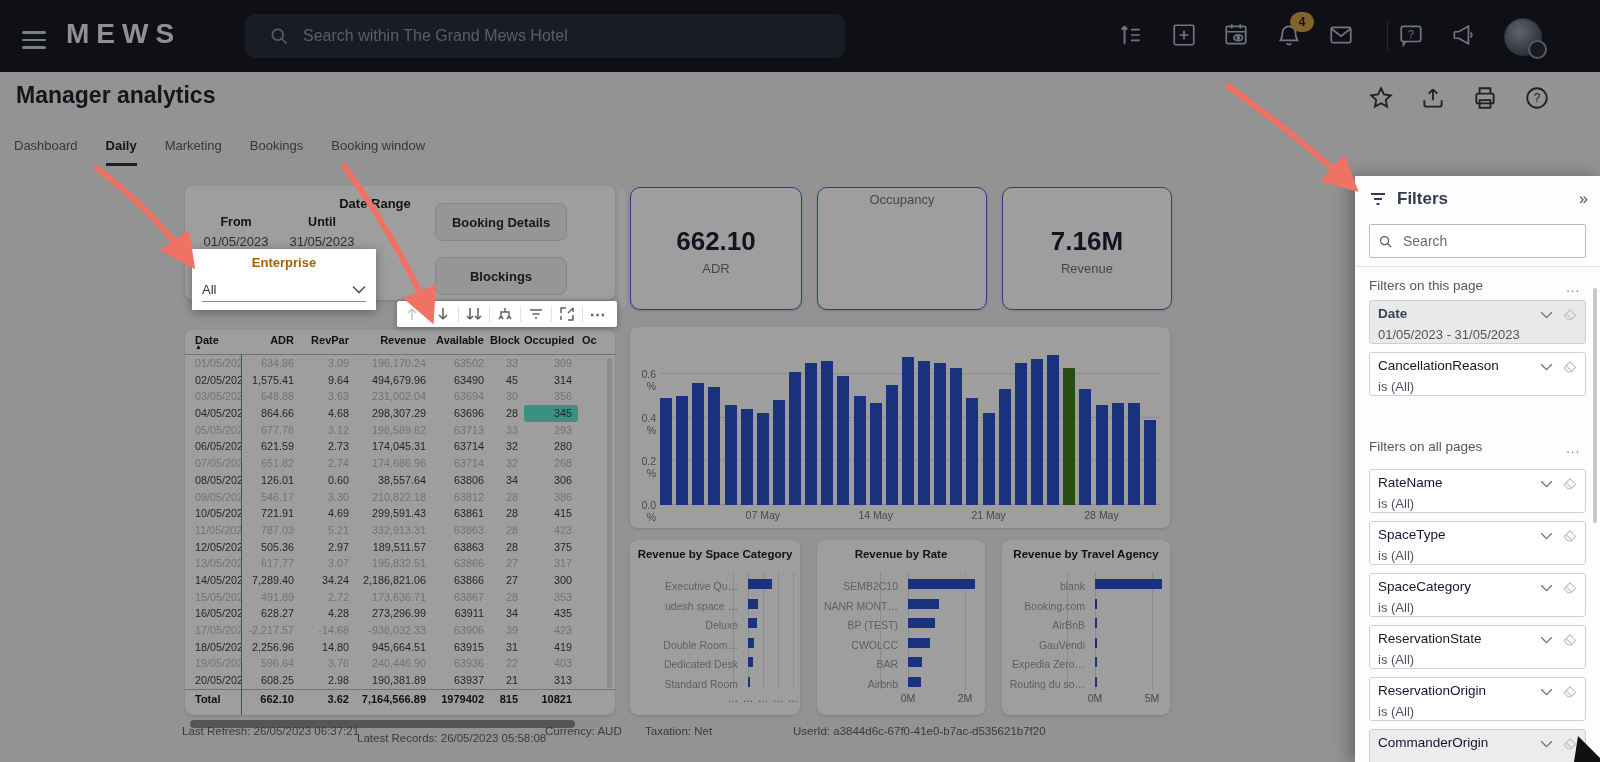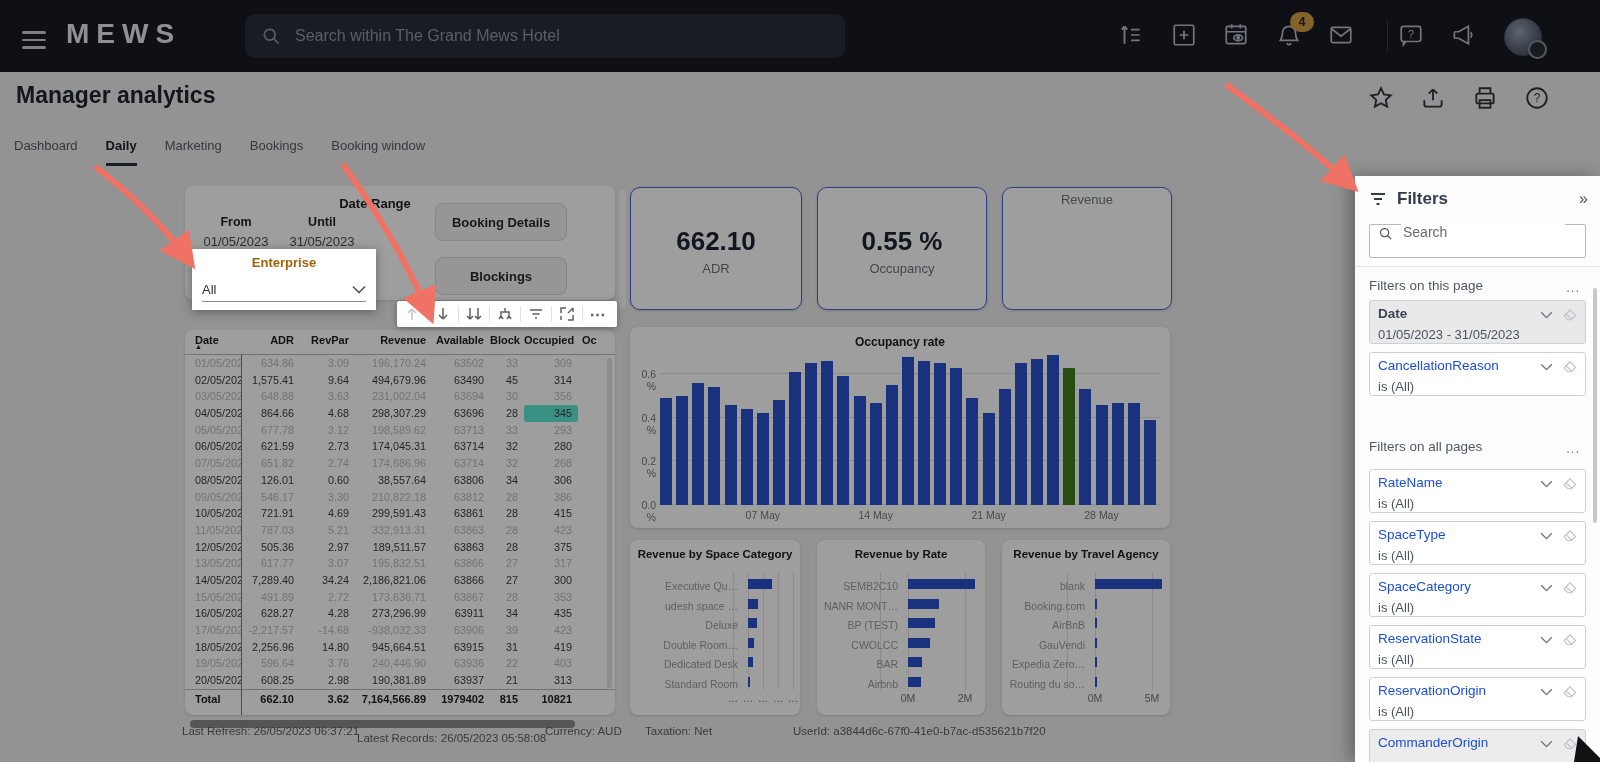--- a/index.html
+++ b/index.html
@@ -8,21 +8,21 @@
   .abs{position:absolute;}
   svg{display:block;}
 
   
   .topbar{position:absolute;left:0;top:0;width:1600px;height:72px;background:#171a24;}
   .hamburger{position:absolute;left:22px;top:26px;width:24px;height:20px;cursor:pointer;}
   .hamburger div{height:2.5px;background:#c9cdd6;margin:5px 0;border-radius:2px;}
   .logo{position:absolute;left:66px;top:18px;font-size:28px;font-weight:bold;
         letter-spacing:7px;color:#e7e9ee;}
   .searchpill{position:absolute;left:245px;top:14px;width:600px;height:44px;background:#2a2e3a;
-        border-radius:10px;display:flex;align-items:center;padding:0 16px;box-sizing:border-box;}
+        border-radius:10px;display:flex;align-items:center;padding:0 24px;box-sizing:border-box;}
   .searchpill input{background:transparent;border:none;outline:none;color:#cfd3dc;
         font-size:16px;margin-left:12px;width:520px;font-family:"Liberation Sans",sans-serif;}
   .searchpill input::placeholder{color:#9297a3;}
   .tb-icon{position:absolute;top:22px;width:28px;height:28px;color:#b9bec8;cursor:pointer;}
   .tb-divider{position:absolute;left:1387px;top:20px;width:1px;height:32px;background:#3a3f4c;}
   .badge{position:absolute;left:1290px;top:12px;min-width:20px;height:20px;border-radius:10px;
         background:#d4a043;color:#1d1d1d;font-size:12px;font-weight:bold;text-align:center;
         line-height:20px;padding:0 2px;}
   .avatar{position:absolute;left:1504px;top:18px;width:36px;height:36px;border-radius:50%;
         background:radial-gradient(circle at 40% 35%,#9aa4b5 0%,#5c6576 55%,#3a4150 100%);
@@ -117,32 +117,32 @@
   .h-scroll-thumb{position:absolute;left:0;top:0;width:385px;height:8px;background:#8a8a8a;border-radius:4px;}
   .report-vscroll{position:absolute;left:619px;top:190px;width:7px;height:118px;background:#fafafa;border-radius:4px;}
 
   
   .filters{position:absolute;left:1355px;top:176px;width:245px;height:586px;background:#fdfdfd;
         z-index:60;box-shadow:-6px 0 16px rgba(0,0,0,.3);overflow:hidden;}
   .f-head{position:absolute;left:14px;top:8px;right:14px;height:30px;display:flex;align-items:center;justify-content:flex-end;}
   .f-title{font-size:17px;font-weight:bold;color:#323c4e;margin-left:10px;flex:1;}
   .f-collapse{color:#4a5462;font-size:16px;cursor:pointer;letter-spacing:-2px;}
   .f-search{position:absolute;left:14px;top:48px;width:217px;height:29px;border:1px solid #b9b9b9;
-        border-radius:2px;display:flex;align-items:flex-end;padding:16px 8px;box-sizing:border-box;background:#fff;}
+        border-radius:2px;display:flex;align-items:center;padding:16px 8px;box-sizing:border-box;background:#fff;}
   .f-search input{border:none;outline:none;font-size:14px;color:#444;width:160px;margin-left:8px;
         font-family:"Liberation Sans",sans-serif;}
   .f-search input::placeholder{color:#6a6a6a;}
   .f-divider{position:absolute;left:0;top:90px;width:245px;height:1px;background:#e4e4e4;}
   .f-section{position:absolute;left:14px;font-size:13.5px;color:#4e5866;}
   .f-dots{position:absolute;right:20px;color:#777;font-size:13px;letter-spacing:1px;cursor:pointer;}
   .f-card{position:absolute;left:14px;width:217px;height:44px;border:1px solid #cdd0d4;
         border-radius:3px;background:#fff;box-sizing:border-box;padding:5px 8px;cursor:pointer;}
   .f-card.applied{background:#e9e9e9;}
   .f-card.mutedbg{background:#ececec;}
-  .f-name{font-size:13.5px;color:#1d4ed8;white-space:nowrap;overflow:hidden;max-width:150px;display:inline-block;}
+  .f-name{font-size:13.5px;color:#0f172a;white-space:nowrap;overflow:hidden;max-width:150px;display:inline-block;}
   .f-name.bold{font-weight:bold;color:#3a4354;}
   .f-val{font-size:13px;color:#4a5462;margin-top:2px;}
   .f-icons{position:absolute;right:8px;top:8px;display:flex;gap:10px;align-items:center;}
   .f-scroll{position:absolute;left:238px;top:112px;width:4px;height:235px;background:#c8c8c8;border-radius:2px;}
 
   
   .dim{position:fixed;left:0;top:0;width:1600px;height:762px;background:rgba(0,0,0,0.38);
        z-index:50;pointer-events:none;}
   .arrows{position:absolute;left:0;top:0;z-index:70;pointer-events:none;}
   .cursor{position:absolute;left:0;top:0;z-index:80;pointer-events:none;}
@@ -312,24 +312,24 @@
   </div>
     <div class="pt-sep"></div>
   <div class="pt-item" style="letter-spacing:1px;font-weight:bold;">⋯</div>
 </div>
 
 <div class="card kpi" style="left:630px;top:187px;width:170px;height:121px;">
   <div class="kpi-val">662.10</div>
   <div class="kpi-lab">ADR</div>
 </div>
 <div class="card kpi" style="left:817px;top:187px;width:168px;height:121px;">
-  <div class="kpi-val">0.55 %</div>
   <div class="kpi-lab">Occupancy</div>
 </div>
 <div class="card kpi" style="left:1002px;top:187px;width:168px;height:121px;">
+  <div class="kpi-val">7.16M</div>
   <div class="kpi-lab">Revenue</div>
 </div>
 
 <div class="card" style="left:185px;top:330px;width:430px;height:385px;overflow:hidden;">
   <div class="t-head" style="position:relative;">
     <div class="t-cell">Date</div>
     <div class="t-cell">ADR</div>
     <div class="t-cell">RevPar</div>
     <div class="t-cell">Revenue</div>
     <div class="t-cell">Available</div>
@@ -550,21 +550,20 @@
         <div class="t-cell">815</div>
         <div class="t-cell">10821</div>
         <div class="t-cell"></div>
       </div>
     </div>
   <div class="t-vline"></div>
   <div class="t-vscroll"></div>
 </div>
 
 <div class="card" style="left:630px;top:327px;width:540px;height:201px;">
-  <div class="chart-title">Occupancy rate</div>
   <div class="occ-plot">
       <div class="occ-grid" style="bottom: 0px;"></div>
       <div class="occ-grid" style="bottom: 43.6px;"></div>
       <div class="occ-grid" style="bottom: 87.2px;"></div>
       <div class="occ-grid" style="bottom: 130.8px;"></div>
       <div class="occ-bar" style="left: 0px; width: 12px; height: 106.82px;"></div>
       <div class="occ-bar" style="left: 16.13px; width: 12px; height: 109px;"></div>
       <div class="occ-bar" style="left: 32.26px; width: 12px; height: 122.08px;"></div>
       <div class="occ-bar" style="left: 48.39px; width: 12px; height: 117.72px;"></div>
       <div class="occ-bar" style="left: 64.52px; width: 12px; height: 100.28px;"></div>

